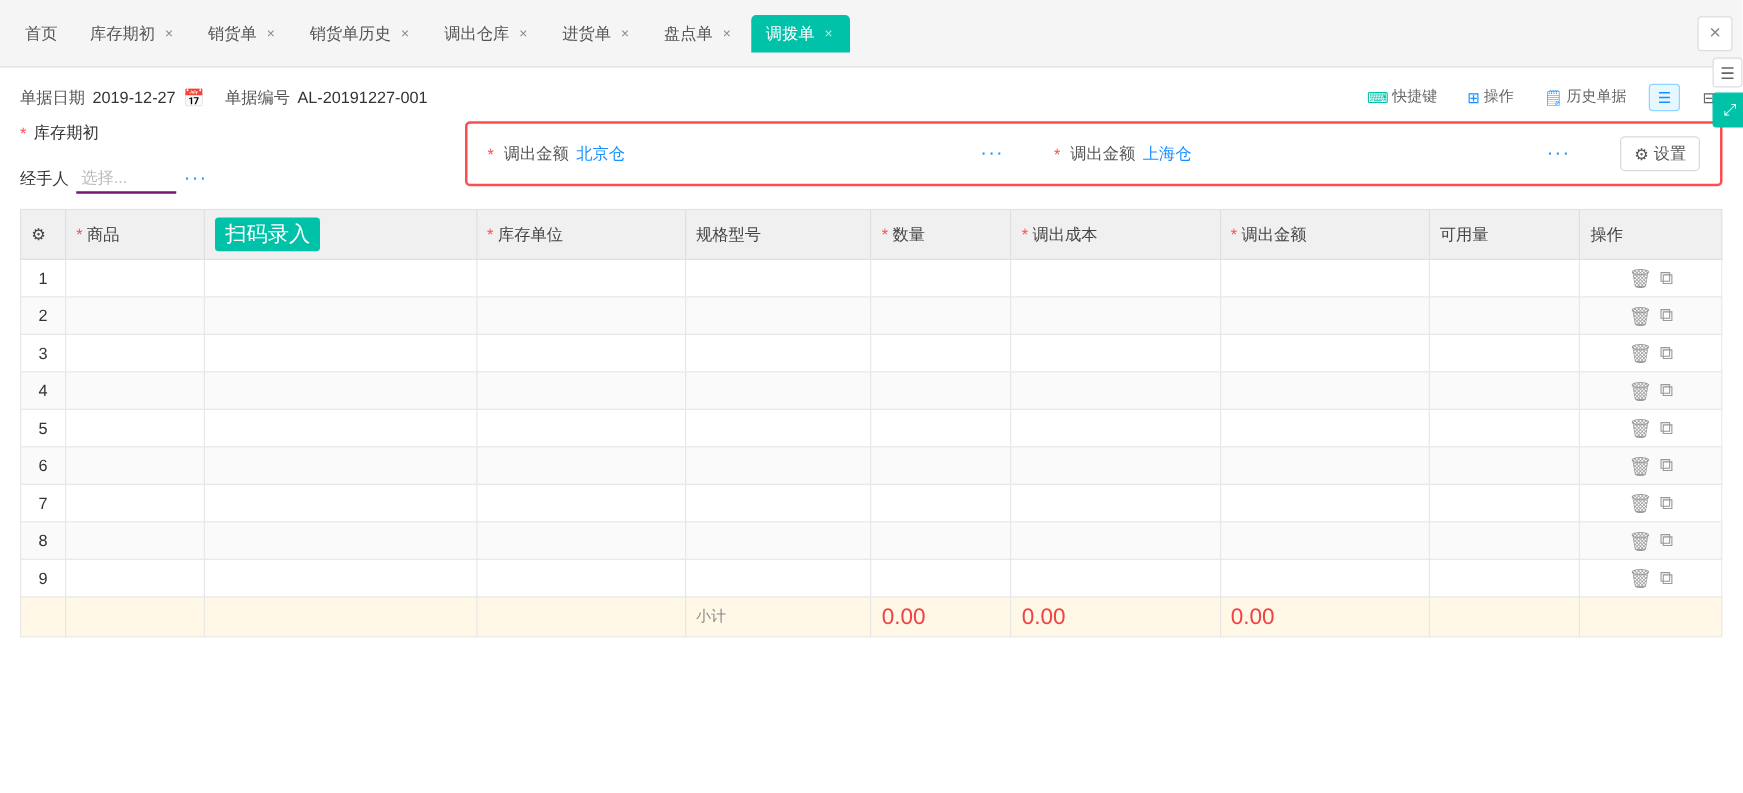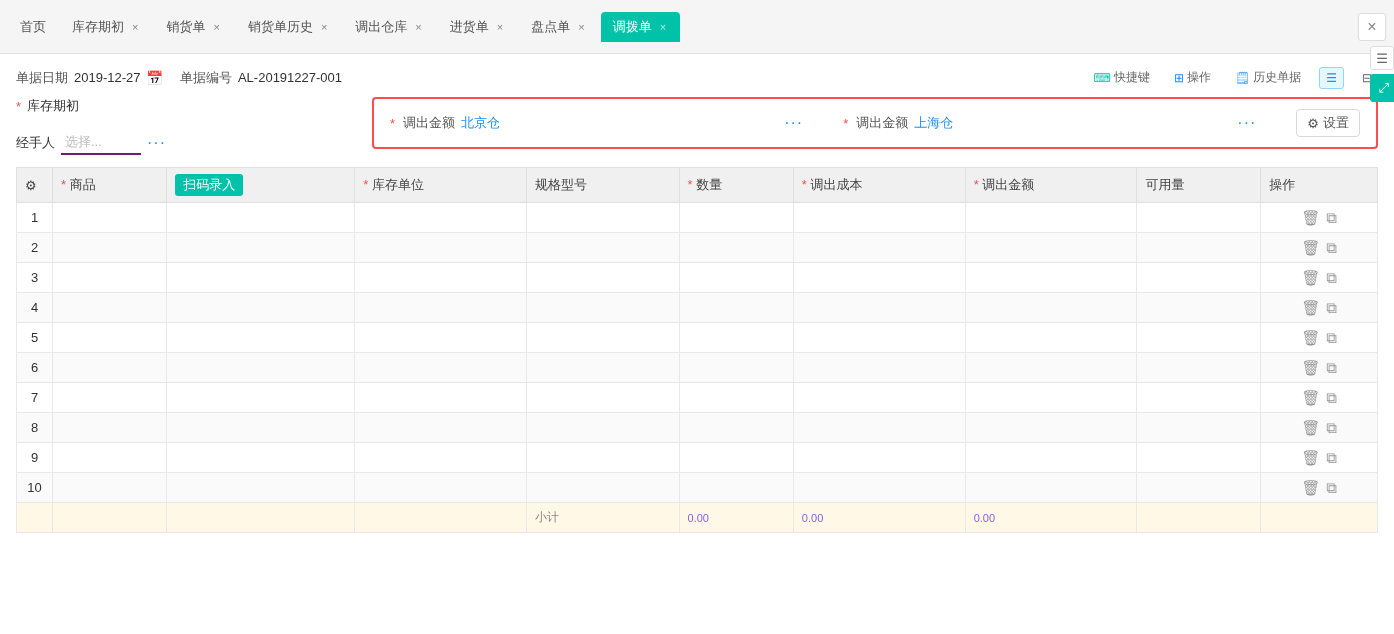--- a/index.html
+++ b/index.html
@@ -173,29 +173,29 @@
     .data-table tr:nth-child(even) td { background: #fafafa; }
     .data-table tr:last-child td { background: #fff8e6; }
     .row-num { color: #999; text-align: center; width: 36px; }
     .scan-btn {
       background: #00c2a8;
       color: #fff;
       border: none;
       border-radius: 3px;
       padding: 2px 8px;
       cursor: pointer;
-      font-size: 13px;
+      font-size: 17px;
       white-space: nowrap;
     }
     .th-gear { width: 36px; text-align: center; }
     .th-ops { text-align: center; }
     .action-icons { display: flex; gap: 6px; justify-content: center; align-items: center; }
     .action-icon { color: #999; cursor: pointer; font-size: 15px; }
     .subtotal-label { color: #888; font-size: 12px; }
-    .subtotal-val { color: #8b5cf6; font-size: 11px; }
+    .subtotal-val { color: #ef4444; font-size: 18px; }
 
     
     .right-sidebar {
       position: fixed;
       right: 0;
       top: 38px;
       width: 28px;
       display: flex;
       flex-direction: column;
       gap: 4px;
@@ -566,37 +566,20 @@
               <td></td>
               <td>
                 <div class="action-icons">
                   <span class="action-icon">🗑</span>
                   <span class="action-icon">⧉</span>
                 </div>
               </td>
             </tr>
           <tr>
               <td class="row-num">9</td>
-              <td></td>
-              <td></td>
-              <td></td>
-              <td></td>
-              <td></td>
-              <td></td>
-              <td></td>
-              <td></td>
-              <td>
-                <div class="action-icons">
-                  <span class="action-icon">🗑</span>
-                  <span class="action-icon">⧉</span>
-                </div>
-              </td>
-            </tr>
-          <tr>
-              <td class="row-num">10</td>
               <td></td>
               <td></td>
               <td></td>
               <td></td>
               <td></td>
               <td></td>
               <td></td>
               <td></td>
               <td>
                 <div class="action-icons">

